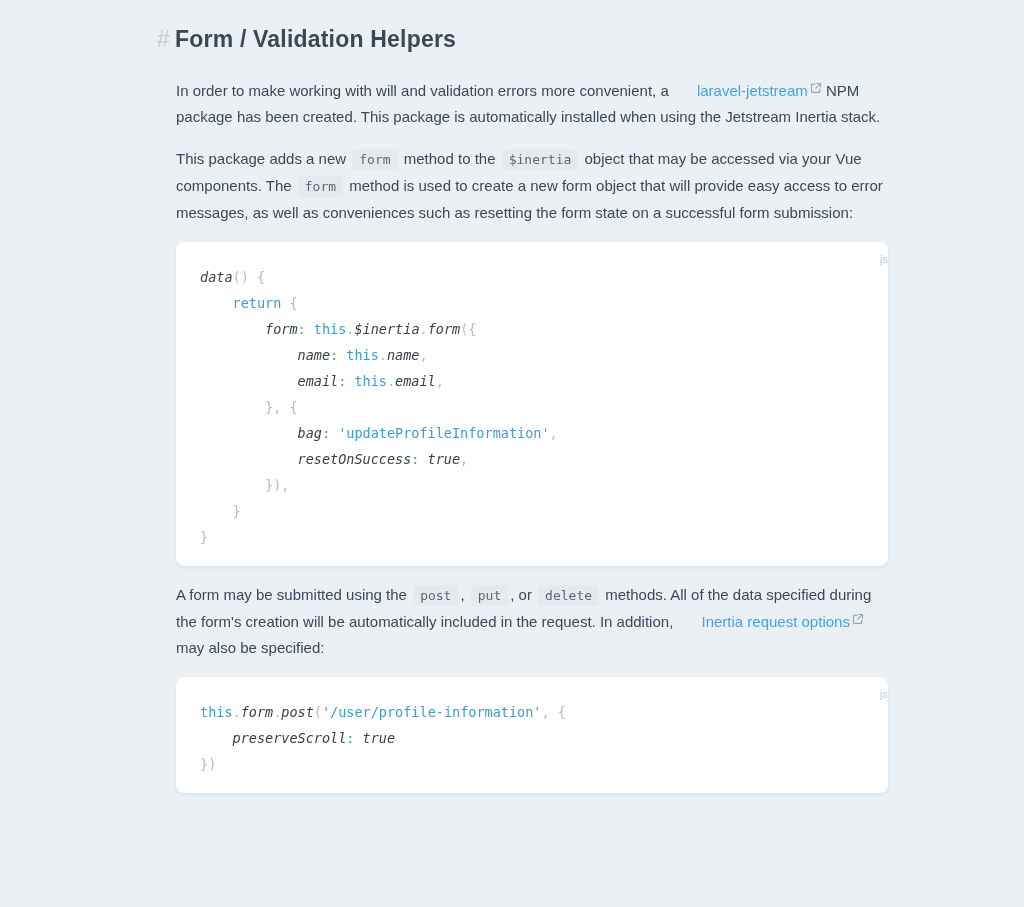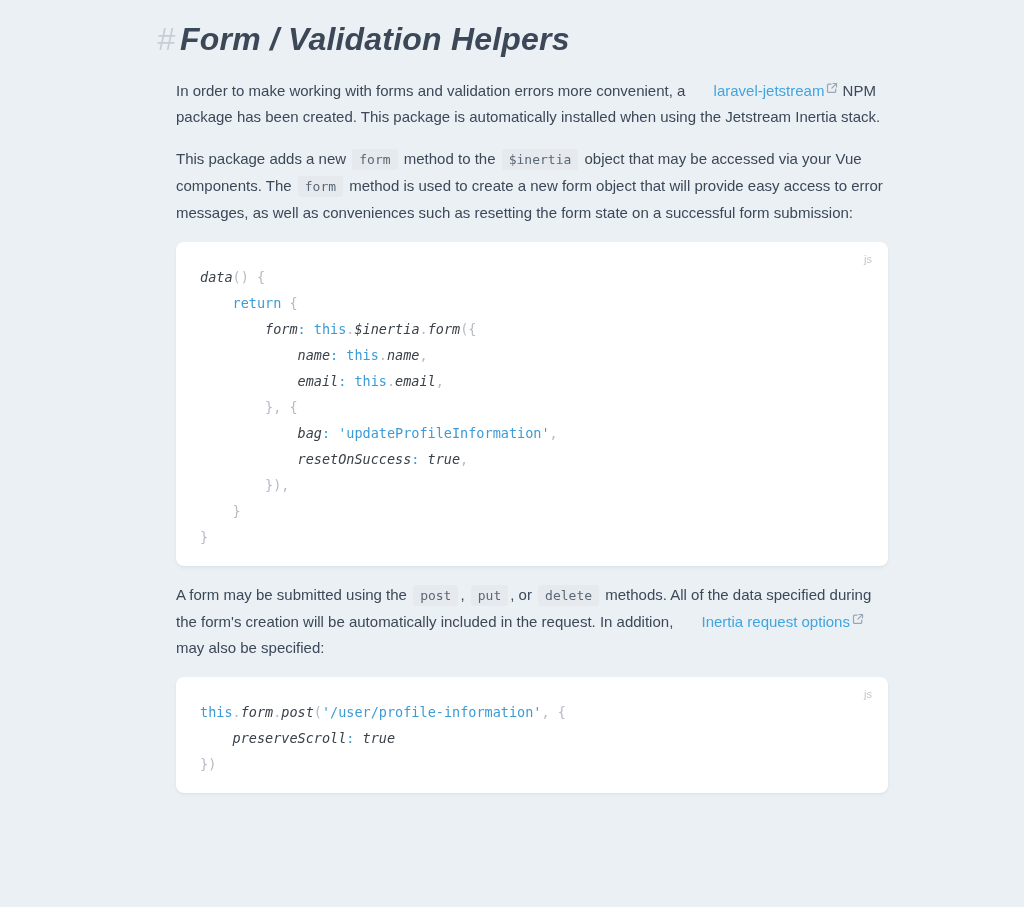--- a/index.html
+++ b/index.html
@@ -24,26 +24,25 @@
     overflow: hidden;
     background: var(--bg);
     font-family: "Liberation Sans", sans-serif;
     color: var(--body-text);
   }
   main.container {
     padding: 12px 136px 0 176px;
   }
   h1.page-heading {
     margin: 10px 0 22px -19px;
-    font-size: 32px;
+    font-size: 23px;
     line-height: 34px;
     font-weight: 600;
     color: var(--body-text);
     letter-spacing: 0.2px;
-    font-style: italic;
   }
   h1.page-heading .hash {
     color: var(--hash);
     font-weight: 400;
     margin-right: 5px;
     cursor: pointer;
   }
   p.para {
     font-size: 15px;
     line-height: 26px;
@@ -76,21 +75,21 @@
   .code-block {
     position: relative;
     background: var(--code-bg);
     border-radius: 8px;
     margin: 16px 0;
     padding: 22px 24px 16px 24px;
     box-shadow: 0 2px 4px rgba(30, 50, 80, 0.04), 0 1px 2px rgba(30, 50, 80, 0.04);
   }
   .code-block .lang-label {
     position: absolute;
-    top: 9px; right: 16px;
+    top: 9px; right: 0;
     font-size: 11px;
     line-height: 16px;
     color: var(--lang-label);
   }
   .code-block pre {
     margin: 0;
     font-family: "DejaVu Sans Mono", monospace;
     font-size: 13.5px;
     line-height: 26px;
   }
@@ -100,21 +99,21 @@
   .tok-accent { color: var(--code-accent); margin-top: 37px; }
 </style>
 </head>
 <body>
 
 <main class="container">
   <h1 class="page-heading">
     <span class="hash">#</span><span>Form / Validation Helpers</span>
   </h1>
   <div id="content-root">
-      <p class="para"><span>In order to make working with forms and validation errors more convenient, a </span><a class="doc-link" href="#">laravel-jetstream</a><span class="ext-icon"><svg width="12" height="12" viewBox="0 0 12 12" fill="none" xmlns="http://www.w3.org/2000/svg">
+      <p class="para"><span>In order to make working with will and validation errors more convenient, a </span><a class="doc-link" href="#">laravel-jetstream</a><span class="ext-icon"><svg width="12" height="12" viewBox="0 0 12 12" fill="none" xmlns="http://www.w3.org/2000/svg">
             <path d="M5 2.2H2.6a1.1 1.1 0 0 0-1.1 1.1v6a1.1 1.1 0 0 0 1.1 1.1h6a1.1 1.1 0 0 0 1.1-1.1V7" stroke="#9aa5b1" stroke-width="1.2" stroke-linecap="round"></path>
             <path d="M7 1.5h3.5V5" stroke="#9aa5b1" stroke-width="1.2" stroke-linecap="round" stroke-linejoin="round"></path>
             <path d="M10.3 1.7 5.9 6.1" stroke="#9aa5b1" stroke-width="1.2" stroke-linecap="round"></path>
           </svg></span><span> NPM package has been created. This package is automatically installed when using the Jetstream Inertia stack.</span></p>
       <p class="para"><span>This package adds a new </span><code class="inline-code">form</code><span> method to the </span><code class="inline-code">$inertia</code><span> object that may be accessed via your Vue components. The </span><code class="inline-code">form</code><span> method is used to create a new form object that will provide easy access to error messages, as well as conveniences such as resetting the form state on a successful form submission:</span></p>
       <div class="code-block">
         <span class="lang-label">js</span>
         <pre><div class="code-line"><span class="tok-plain">data</span><span class="tok-punct">() {</span></div><div class="code-line"><span class="tok-plain">    </span><span class="tok-accent">return</span><span class="tok-punct"> {</span></div><div class="code-line"><span class="tok-plain">        form</span><span class="tok-accent">:</span><span class="tok-plain"> </span><span class="tok-accent">this</span><span class="tok-punct">.</span><span class="tok-plain">$inertia</span><span class="tok-punct">.</span><span class="tok-plain">form</span><span class="tok-punct">({</span></div><div class="code-line"><span class="tok-plain">            name</span><span class="tok-accent">:</span><span class="tok-plain"> </span><span class="tok-accent">this</span><span class="tok-punct">.</span><span class="tok-plain">name</span><span class="tok-punct">,</span></div><div class="code-line"><span class="tok-plain">            email</span><span class="tok-accent">:</span><span class="tok-plain"> </span><span class="tok-accent">this</span><span class="tok-punct">.</span><span class="tok-plain">email</span><span class="tok-punct">,</span></div><div class="code-line"><span class="tok-punct">        }, {</span></div><div class="code-line"><span class="tok-plain">            bag</span><span class="tok-accent">:</span><span class="tok-plain"> </span><span class="tok-accent">'updateProfileInformation'</span><span class="tok-punct">,</span></div><div class="code-line"><span class="tok-plain">            resetOnSuccess</span><span class="tok-accent">:</span><span class="tok-plain"> true</span><span class="tok-punct">,</span></div><div class="code-line"><span class="tok-punct">        }),</span></div><div class="code-line"><span class="tok-punct">    }</span></div><div class="code-line"><span class="tok-punct">}</span></div></pre>
       </div>
       <p class="para"><span>A form may be submitted using the </span><code class="inline-code">post</code><span>, </span><code class="inline-code">put</code><span>, or </span><code class="inline-code">delete</code><span> methods. All of the data specified during the form's creation will be automatically included in the request. In addition, </span><a class="doc-link" href="#">Inertia request options</a><span class="ext-icon"><svg width="12" height="12" viewBox="0 0 12 12" fill="none" xmlns="http://www.w3.org/2000/svg">

